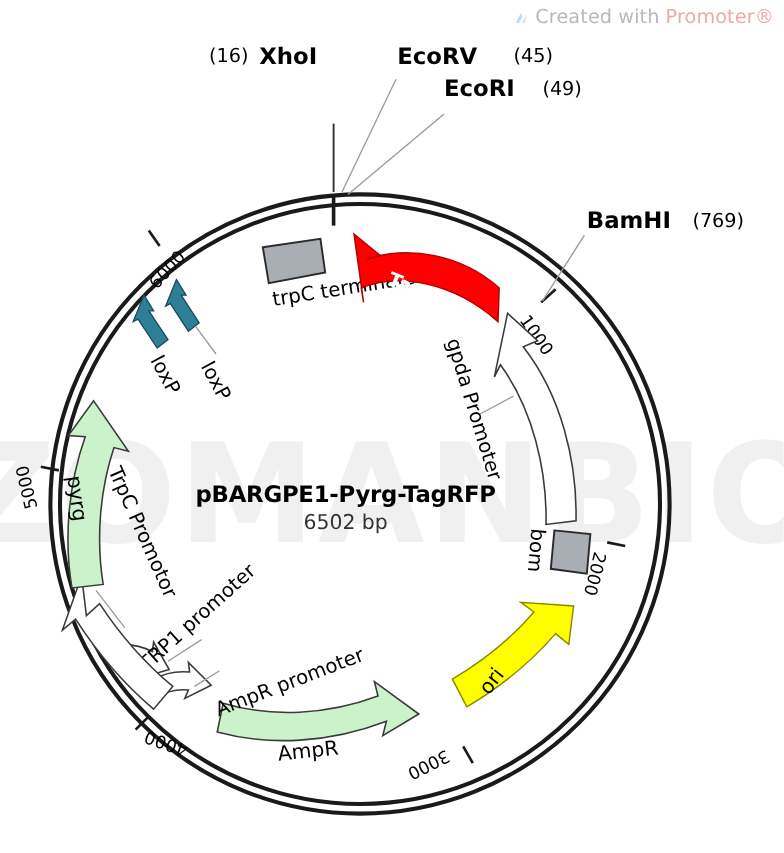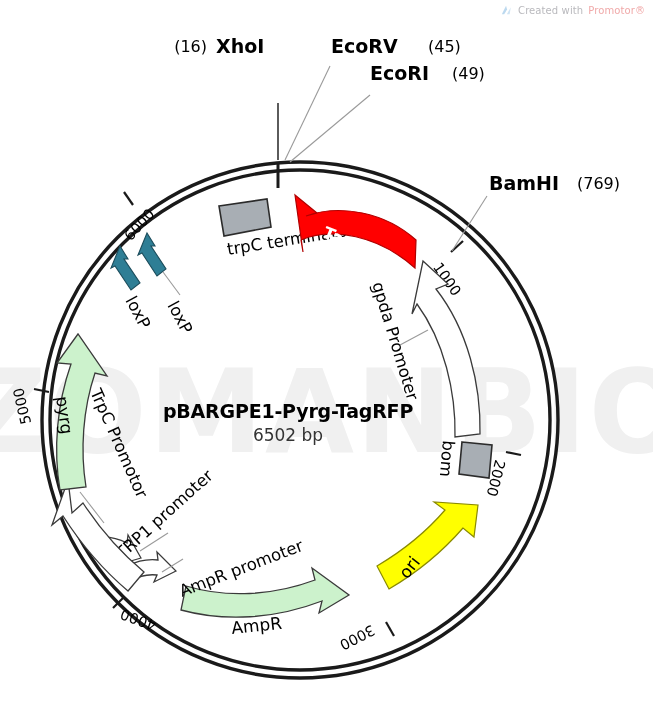--- a/index.html
+++ b/index.html
@@ -1,20 +1,20 @@
 <!DOCTYPE html>
 <html><head>
 <meta charset="utf-8">
 <style>
   html,body{margin:0;padding:0;background:#ffffff;}
   body{width:653px;height:711px;position:relative;overflow:hidden;
        font-family:"DejaVu Sans","Liberation Sans",sans-serif;}
   #map{position:absolute;left:0;top:0;width:653px;height:711px;}
   .snapgene-credit{position:absolute;right:8px;top:4px;display:flex;align-items:center;
-       gap:5px;font-size:10px;color:#b9b9bd;font-family:"DejaVu Sans",sans-serif;
+       gap:5px;font-size:16px;color:#b9b9bd;font-family:"DejaVu Sans",sans-serif;
        letter-spacing:.1px;}
   .snapgene-credit .sg-name{color:#f0a9a9;}
   .sg-icon{width:13px;height:13px;display:inline-block;}
   text{font-family:"DejaVu Sans","Liberation Sans",sans-serif;}
   .enz-name{font-size:19px;font-weight:bold;fill:#000;}
   .enz-pos{font-size:16px;fill:#000;}
   .feat-label{font-size:16.5px;fill:#000;}
   .feat-label-in{font-size:16.5px;fill:#ffffff;font-weight:bold;}
   .feat-label-ink{font-size:17px;fill:#000;}
   .tick-num{font-size:14.5px;fill:#000;}
@@ -29,21 +29,21 @@
 <body>
 
 <div class="snapgene-credit">
   <span class="sg-icon">
     <svg viewBox="0 0 14 14" width="13" height="13">
       <path d="M2 11 L6.5 2 L7.6 6 L4.5 11 Z" fill="#bcd9ef"></path>
       <path d="M7.4 11 L11.6 3.4 L10.4 11 Z" fill="#cfe4f4"></path>
     </svg>
   </span>
   <span>Created with </span>
-  <span class="sg-name">Promotor®</span>
+  <span class="sg-name">Promoter®</span>
 </div>
 
 <svg id="map" viewBox="0 0 653 711">
 
   <text class="watermark" x="326" y="452" text-anchor="middle">ZOMANBIO</text>
 
   <g>
     <circle cx="300" cy="420" r="258" fill="none" stroke="#1a1a1a" stroke-width="3.4"></circle>
     <circle cx="300" cy="420" r="250" fill="none" stroke="#1a1a1a" stroke-width="3.4"></circle>
   </g>

